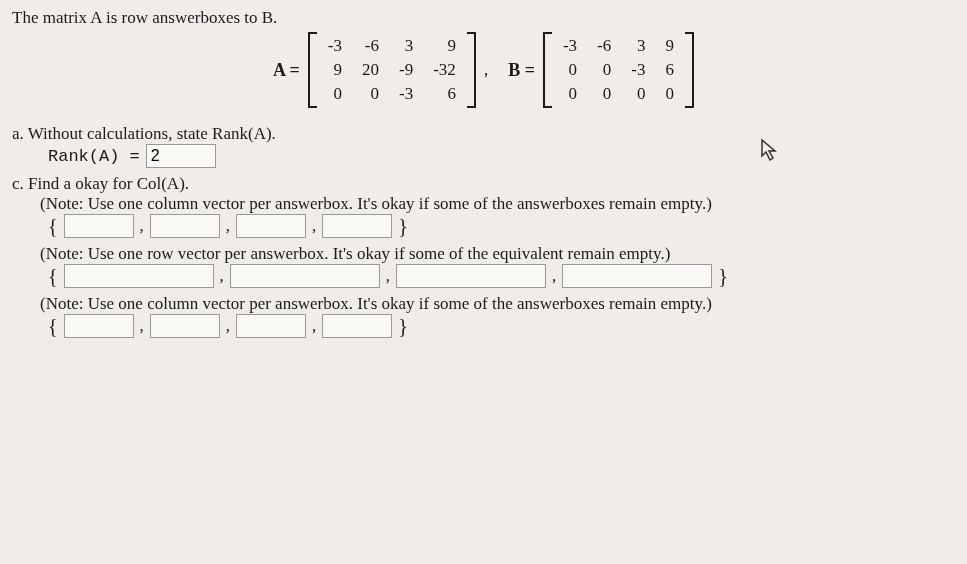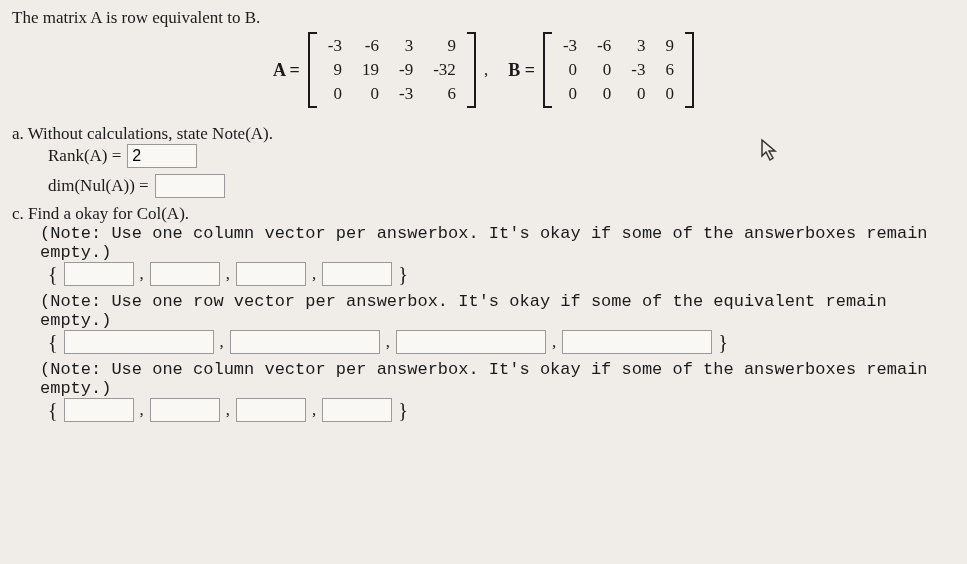--- a/index.html
+++ b/index.html
@@ -59,21 +59,21 @@
   padding: 2px 10px;
   font-size: 17px;
 }
 .question {
   margin: 6px 0;
 }
 .indent {
   margin-left: 36px;
 }
 .math {
-  font-family: Liberation Serif, serif;
+  font-family: Liberation Mono, monospace;
 }
 input.answer {
   border: 1px solid #999;
   background: #faf8f4;
   height: 24px;
   font-size: 16px;
   padding: 0 4px;
   box-sizing: border-box;
   vertical-align: middle;
 }
@@ -90,49 +90,48 @@
   font-weight: normal;
 }
 .cursor {
   position: absolute;
   top: 138px;
   left: 760px;
   font-size: 22px;
 }
 .note {
   margin-left: 28px;
-  font-family: Liberation Mono, monospace;
 }
 </style>
 </head>
 <body>
 
 <div class="cursor">
 <svg width="20" height="24" viewBox="0 0 20 24">
       <path d="M2 2 L2 18 L6 14 L10 22 L13 20 L9 13 L15 13 Z" fill="none" stroke="#333" stroke-width="1.5"></path>
     </svg>
 </div>
 
-<div>The matrix A is row equivalent to B.</div>
+<div>The matrix A is row answerboxes to B.</div>
 
 <div class="matrix-area">
   <div class="matrix-eq">
     <span class="matrix-label">A =</span>
     <div class="matrix">
       <table>
         <tbody>
             <tr>
               <td>-3</td>
               <td>-6</td>
               <td>3</td>
               <td>9</td>
             </tr>
         <tr>
               <td>9</td>
-              <td>19</td>
+              <td>20</td>
               <td>-9</td>
               <td>-32</td>
             </tr>
         <tr>
               <td>0</td>
               <td>0</td>
               <td>-3</td>
               <td>6</td>
             </tr>
       </tbody>
@@ -163,32 +162,28 @@
               <td>0</td>
               <td>0</td>
             </tr>
       </tbody>
         </table>
     </div>
   </div>
 </div>
 
 <div class="question">
-  <div>a. Without calculations, state Note(A).</div>
+  <div>a. Without calculations, state Rank(A).</div>
   <div class="indent row">
     <span class="math">Rank(A) =</span>
     <input class="answer small" value="2" style="">
   </div>
 </div>
 
 <div class="question">
-  <div class="indent row">
-    <span class="math">dim(Nul(A)) =</span>
-    <input class="answer small" value="" style="">
-  </div>
 </div>
 
 <div class="question">
   <div>c. Find a okay for Col(A).</div>
   <div class="note">(Note: Use one column vector per answerbox. It's okay if some of the answerboxes remain empty.)</div>
   <div class="indent row">
     <span class="brace">{</span>
     <input class="answer small" style="">
     <span>,</span>
     <input class="answer small" style="">

